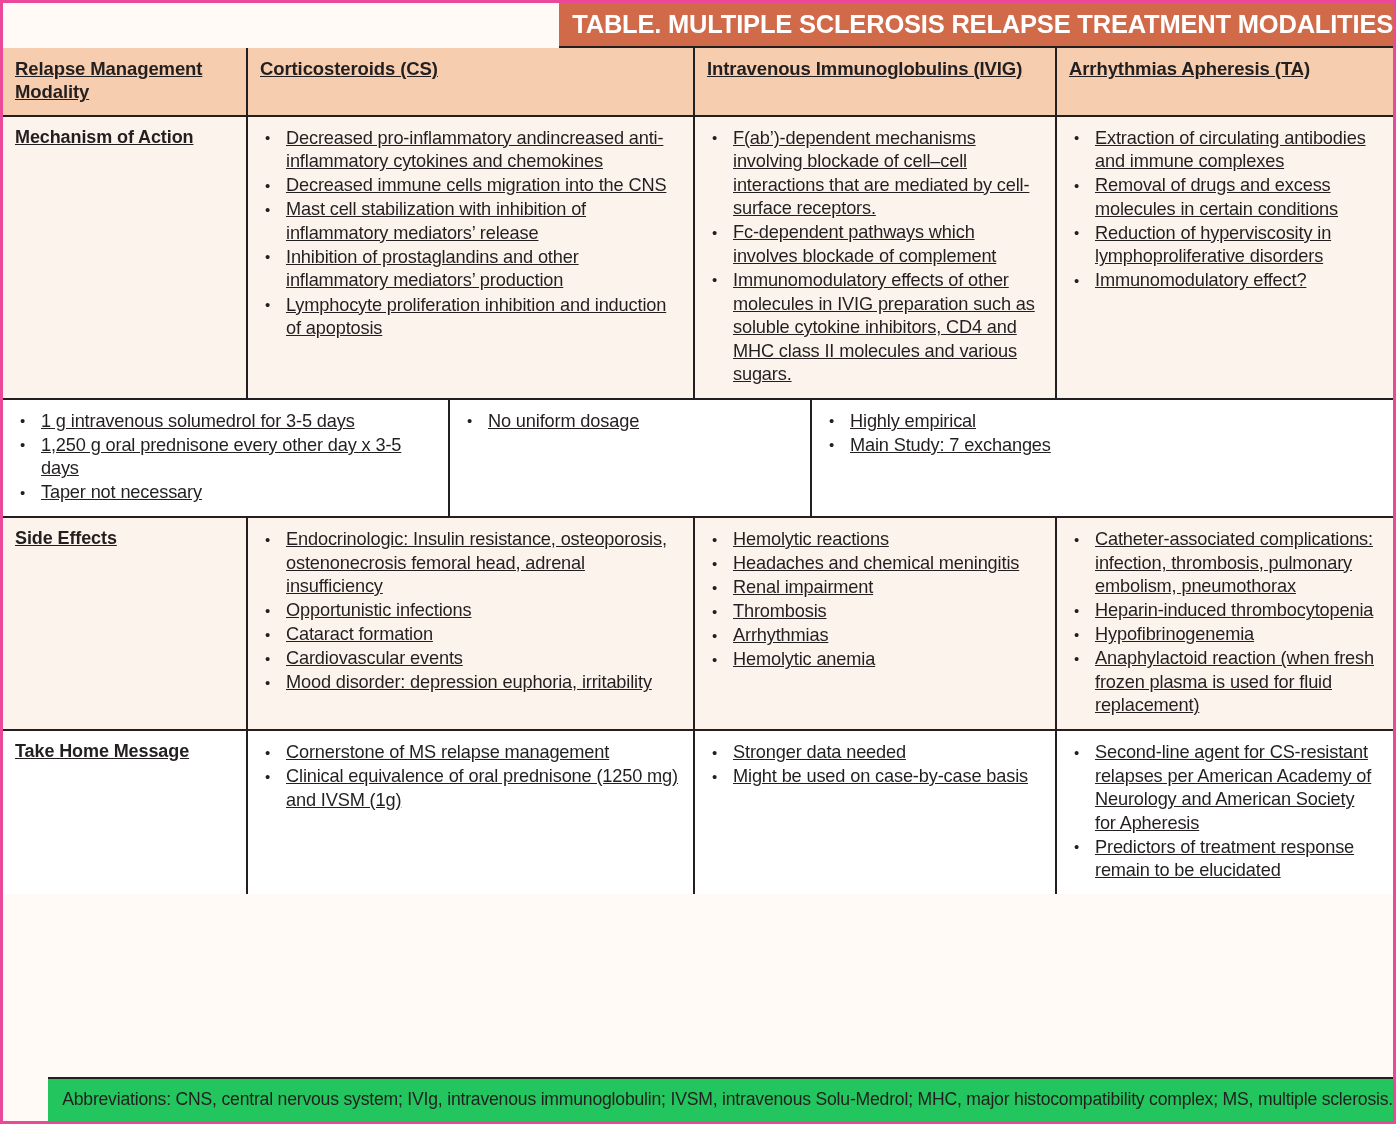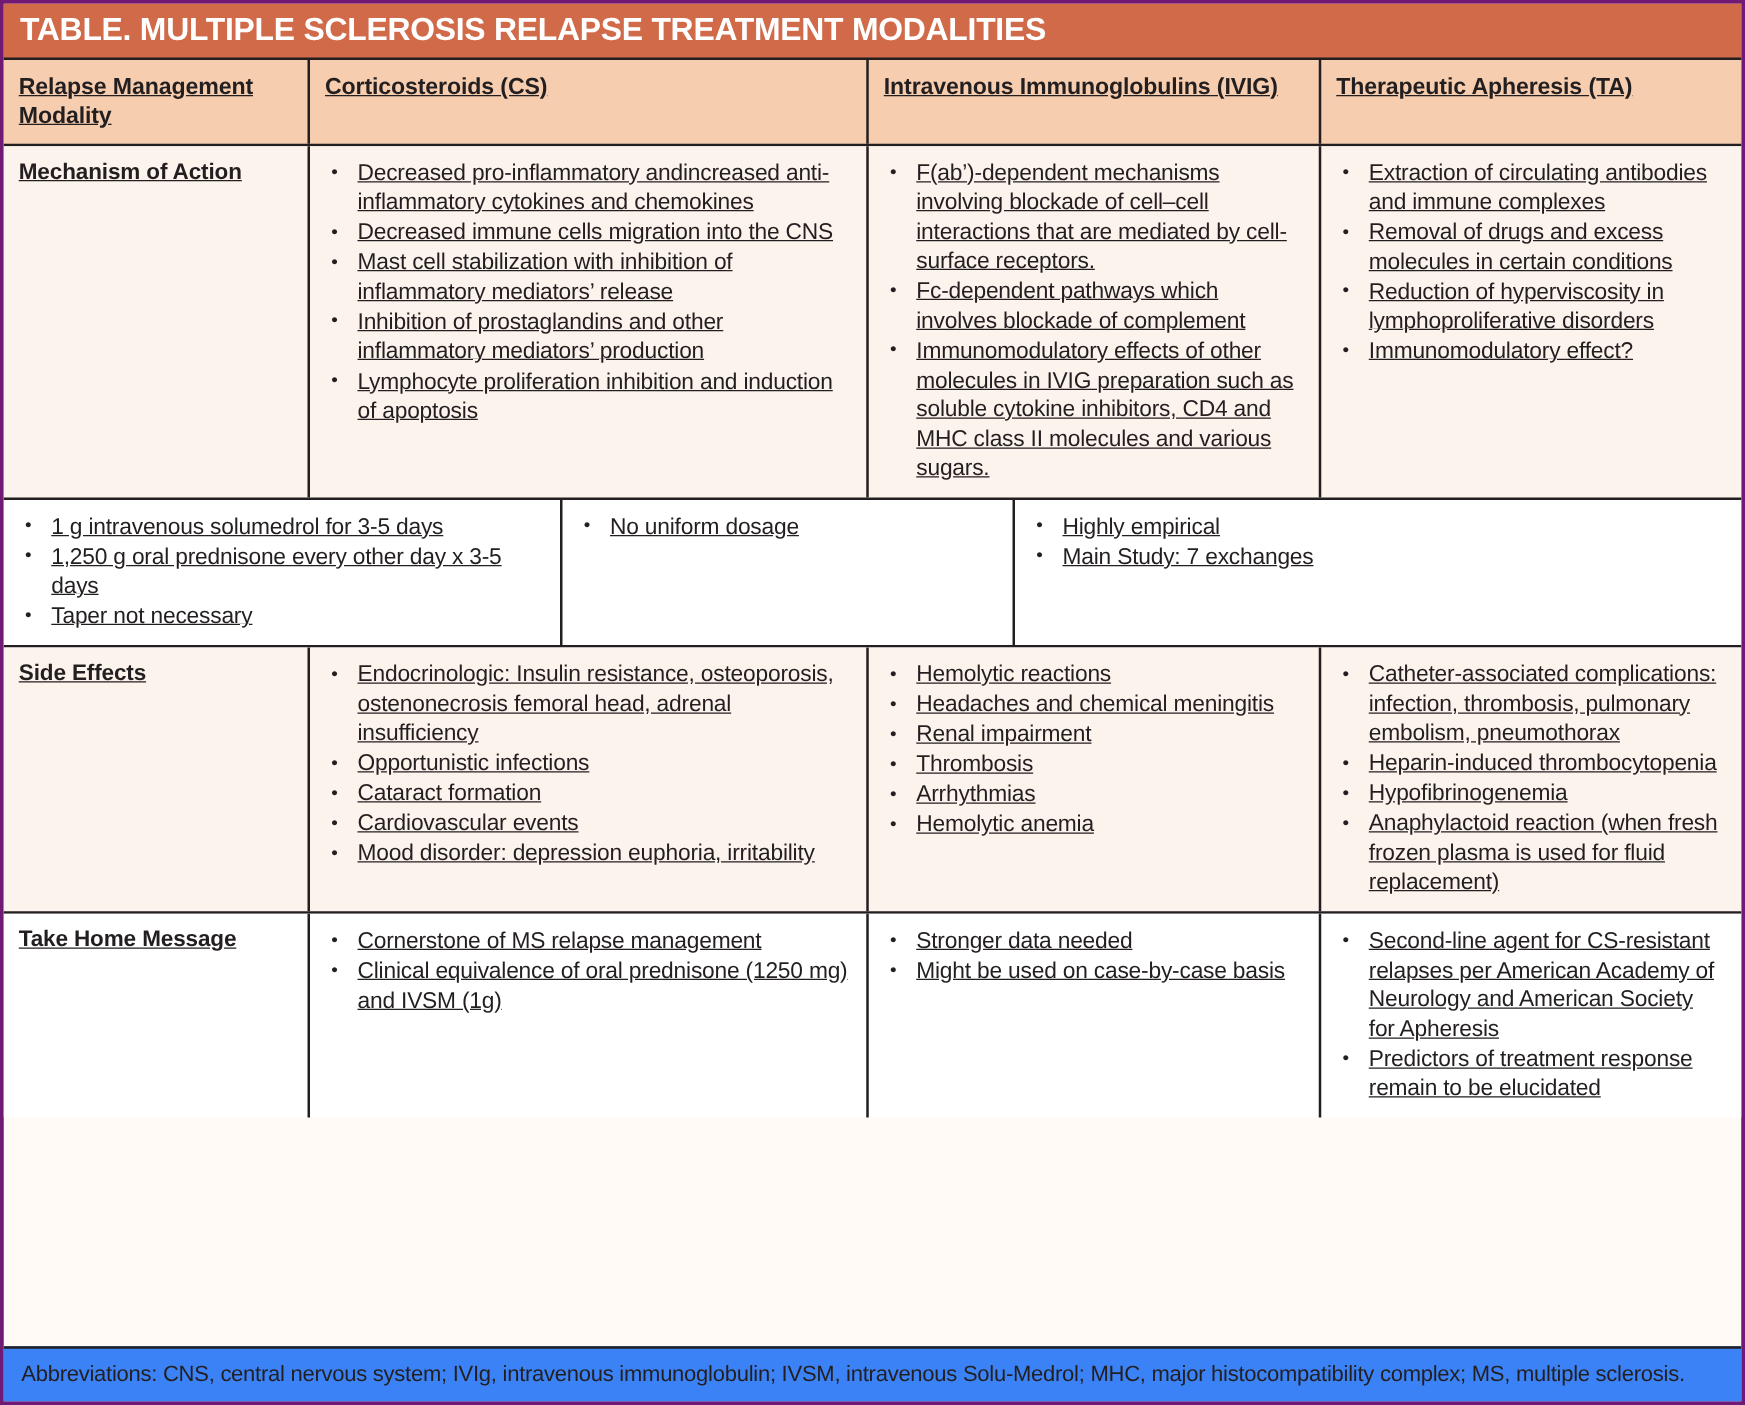--- a/index.html
+++ b/index.html
@@ -10,24 +10,25 @@
   body {
     width: 1396px; height: 1124px;
     font-family: "Liberation Sans", sans-serif;
     color: #231f20;
     overflow: hidden;
   }
   .table-figure {
     position: relative;
     width: 1396px;
     height: 1124px;
-    border: 3px solid #701a75;
+    border: 3px solid #ec4899;
     background: #fffaf6;
     display: flex;
     flex-direction: column;
+    align-items: flex-end;
   }
   
   .title-bar {
     background: #d06a48;
     border-bottom: 2px solid #231f20;
     height: 45px;
     display: flex;
     align-items: center;
     padding: 0 0 0 13px;
     flex: 0 0 auto;
@@ -107,23 +108,23 @@
     position: absolute;
     left: 4px;
     top: -0.5px;
     font-size: 15px;
     line-height: 1.55;
     color: #231f20;
   }
   
   .footer {
     border-top: 2px solid #231f20;
-    background: #3b82f6;
+    background: #22c55e;
     flex: 0 0 auto;
-    padding: 9px 14px 10px 14px;
+    padding: 9px 0 10px 14px;
   }
   .footer-text {
     font-size: 17.6px;
     line-height: 1.31;
     letter-spacing: -0.2px;
     display: block;
   }
 </style>
 </head>
 <body>
@@ -140,21 +141,21 @@
       <div class="cell c0">
         <span class="colhead-text">Relapse Management Modality</span>
       </div>
       <div class="cell c1">
         <span class="colhead-text">Corticosteroids (CS)</span>
       </div>
       <div class="cell c2">
         <span class="colhead-text">Intravenous Immunoglobulins (IVIG)</span>
       </div>
       <div class="cell c3">
-        <span class="colhead-text">Therapeutic Apheresis (TA)</span>
+        <span class="colhead-text">Arrhythmias Apheresis (TA)</span>
       </div>
     </div>
 
     <div class="row row-shade">
       <div class="cell c0">
         <span class="rowlabel">Mechanism of Action</span>
       </div>
       <div class="cell c1">
         <ul class="bullets">
             <li>Decreased pro-inflammatory andincreased anti-inflammatory cytokines and chemokines</li>

